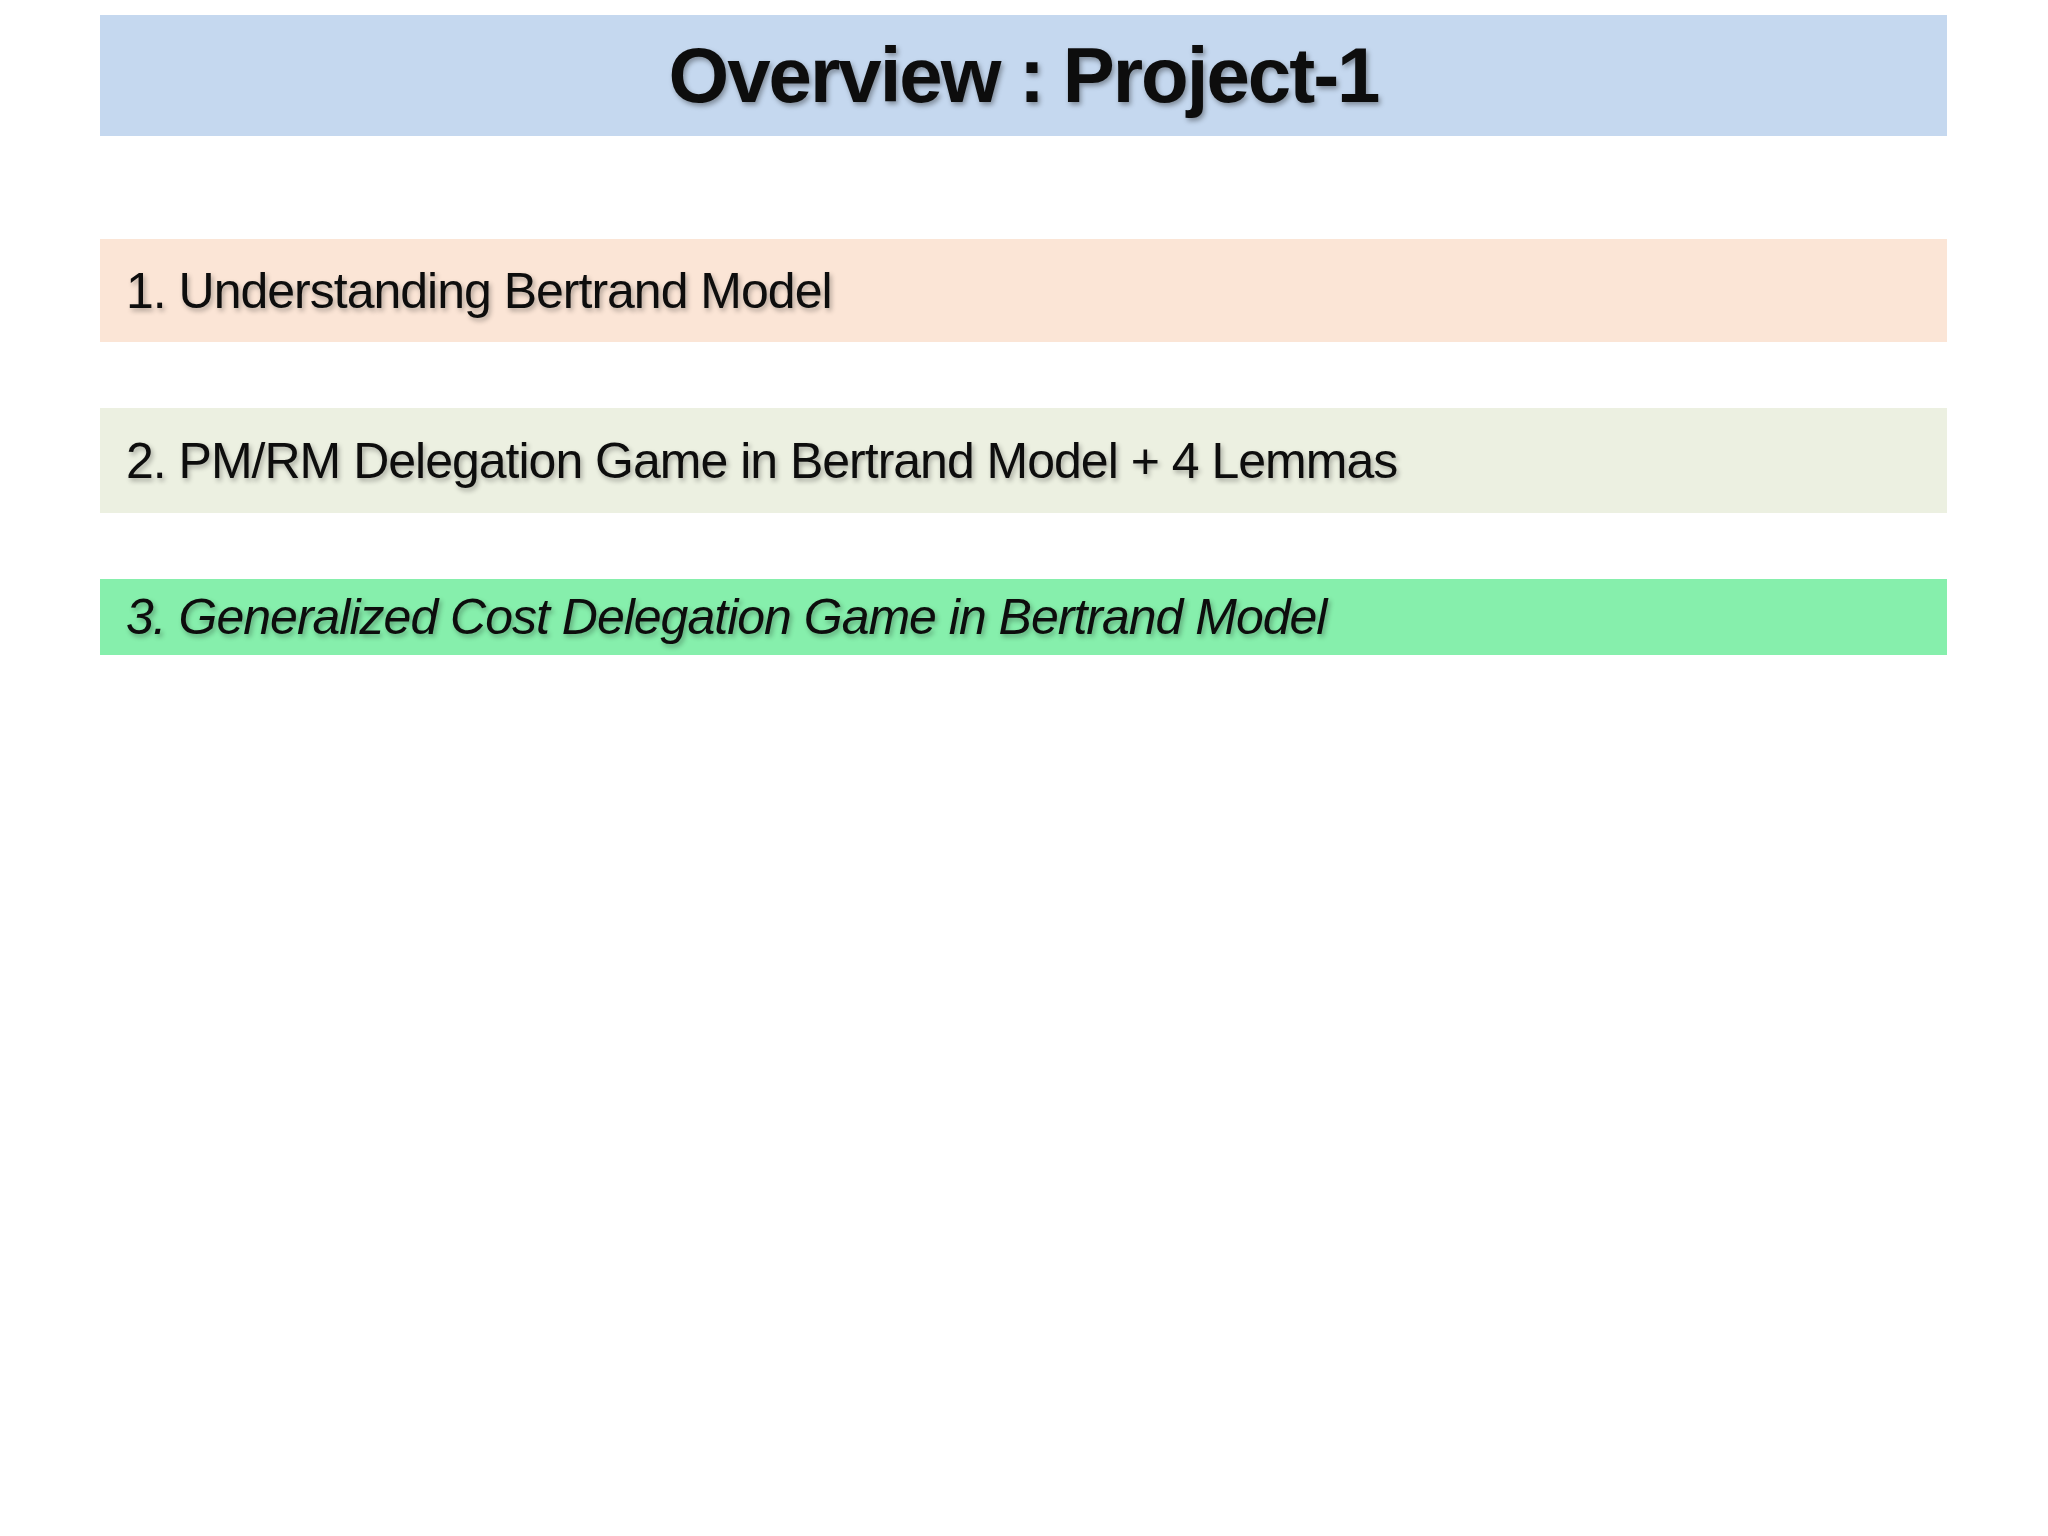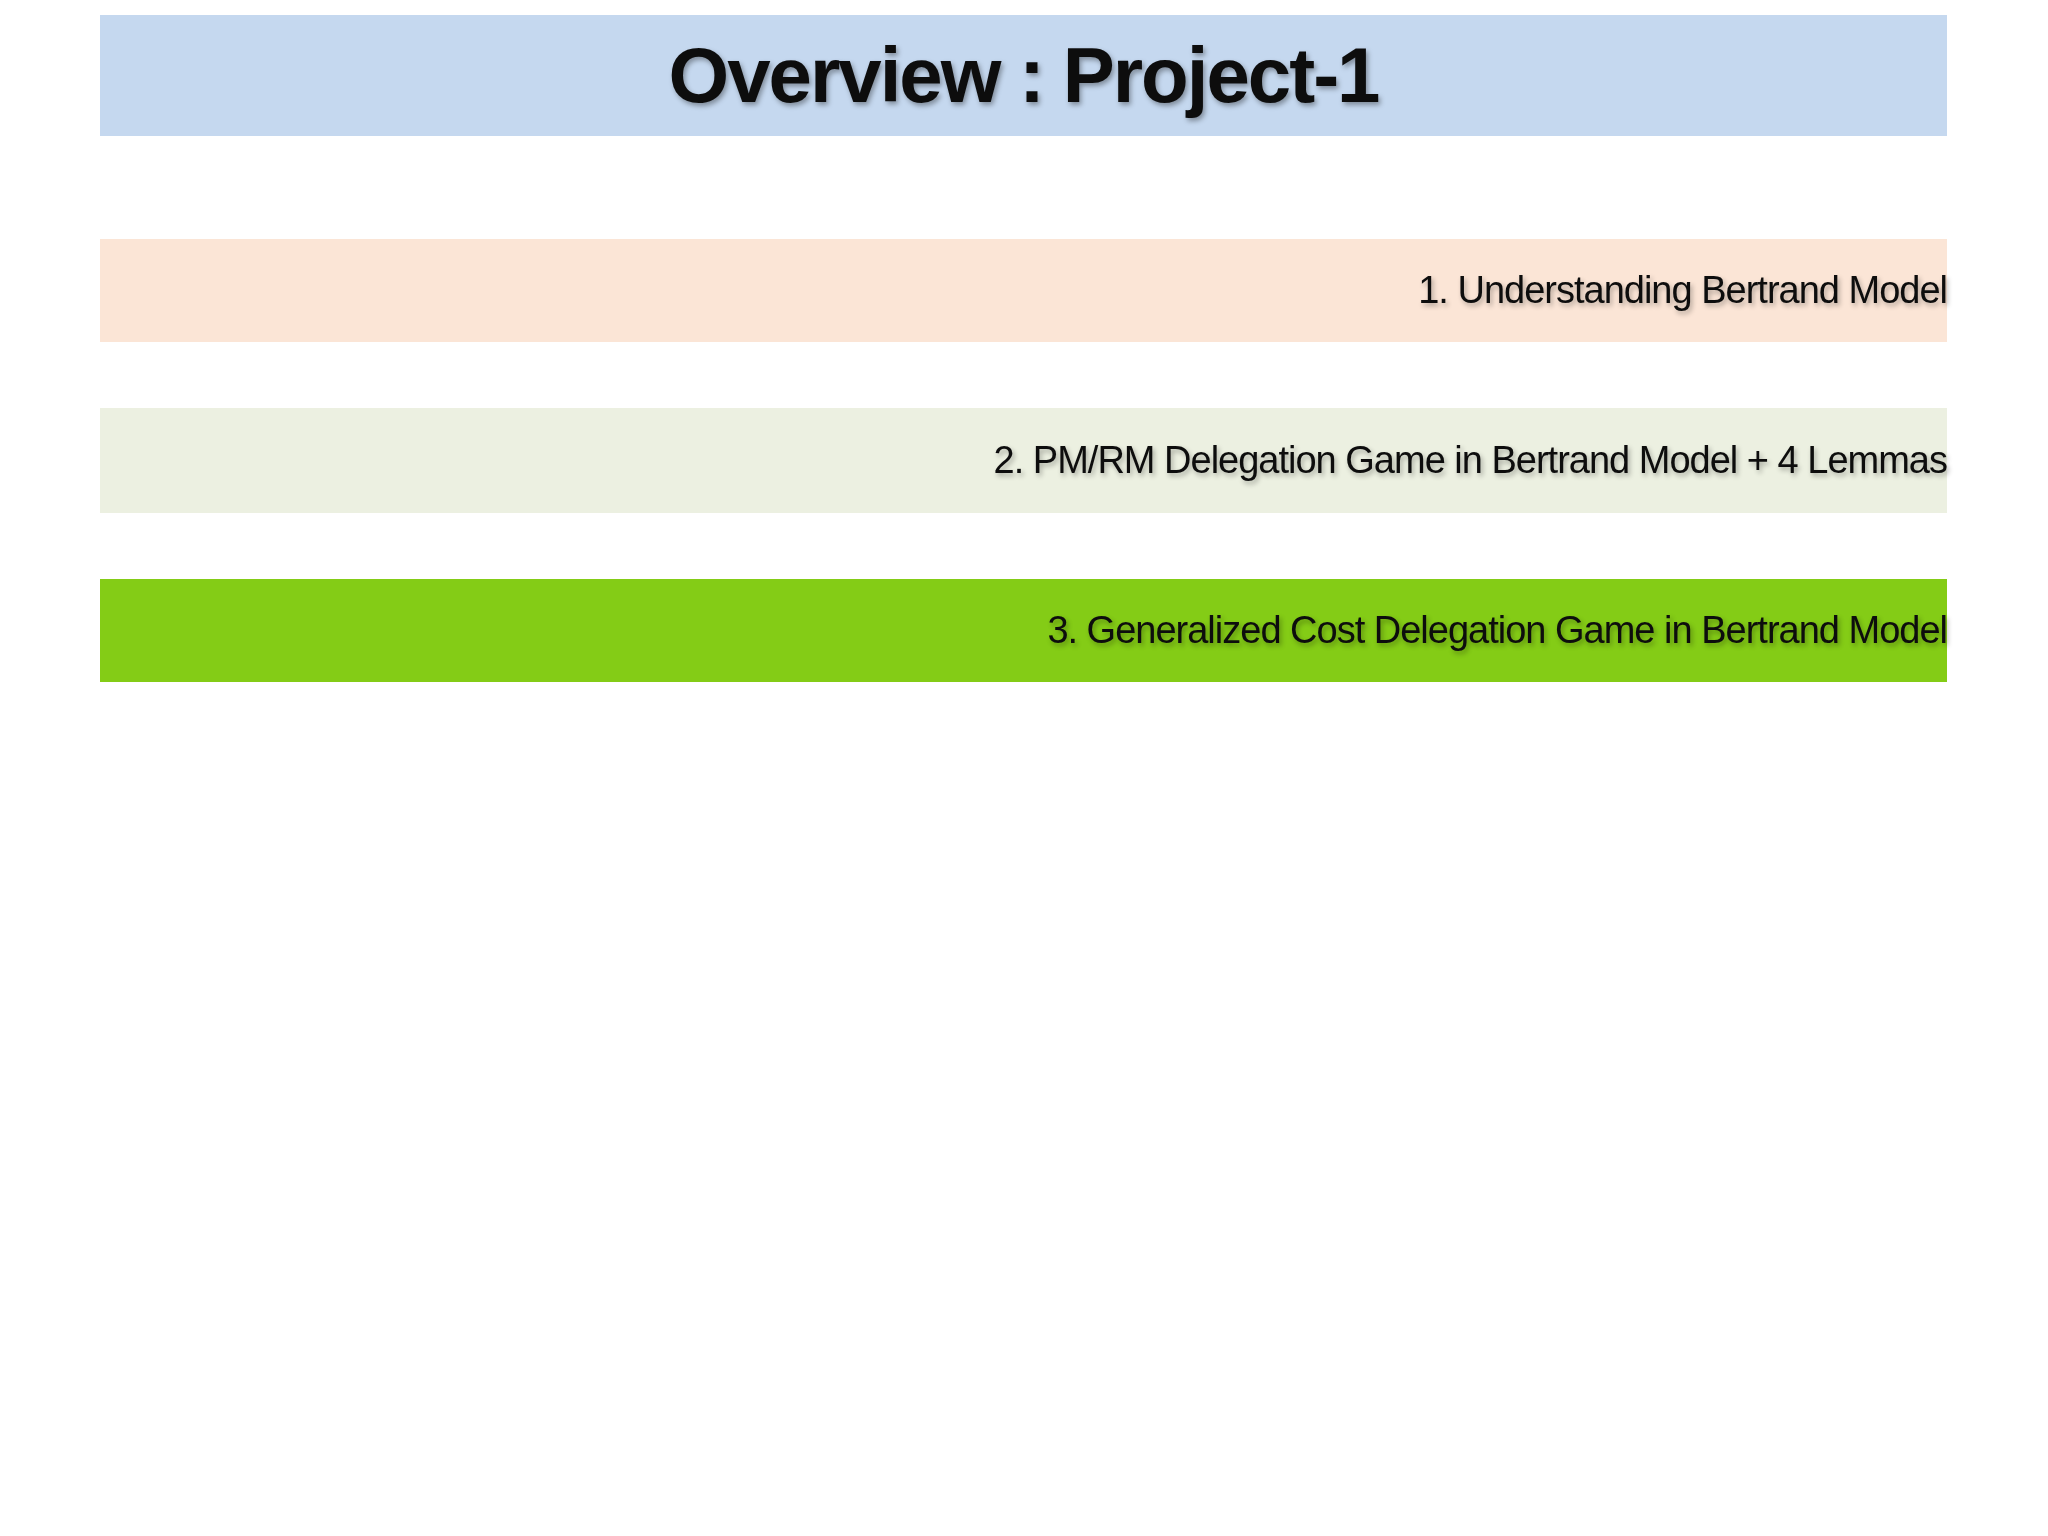--- a/index.html
+++ b/index.html
@@ -35,32 +35,31 @@
   }
   .title-bar span {
     font-size: 78px;
     font-weight: 700;
     letter-spacing: -2px;
     text-shadow: 2px 3px 5px rgba(0,0,0,0.35);
     white-space: nowrap;
   }
   .row {
     padding-left: 26px;
-    font-size: 38px;
+    font-size: 50px;
     font-weight: 400;
     letter-spacing: -1px;
-    justify-content: flex-end;
   }
   .row span {
     text-shadow: 2px 3px 5px rgba(0,0,0,0.30);
     white-space: nowrap;
   }
   .row1 { top: 239px; height: 103px; background: #fbe5d6; }
   .row2 { top: 408px; height: 105px; background: #ecf0e1; }
-  .row3 { top: 579px; height: 103px; background: #84cc16; }
+  .row3 { top: 579px; height: 76px; background: #86efac; font-style: italic; }
   .thanks-box {
     position: absolute;
     left: 484px;
     top: 855px;
     width: 996px;
     height: 131px;
     background: #c5d8ef;
     display: flex;
     align-items: center;
     justify-content: center;

